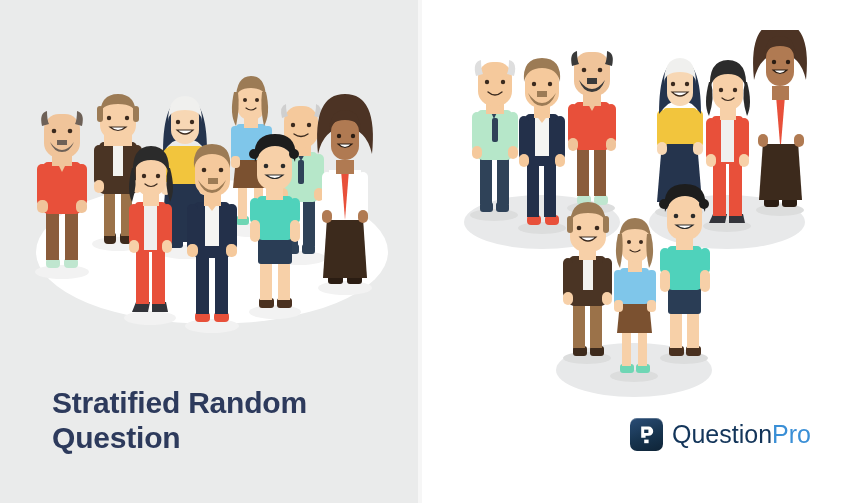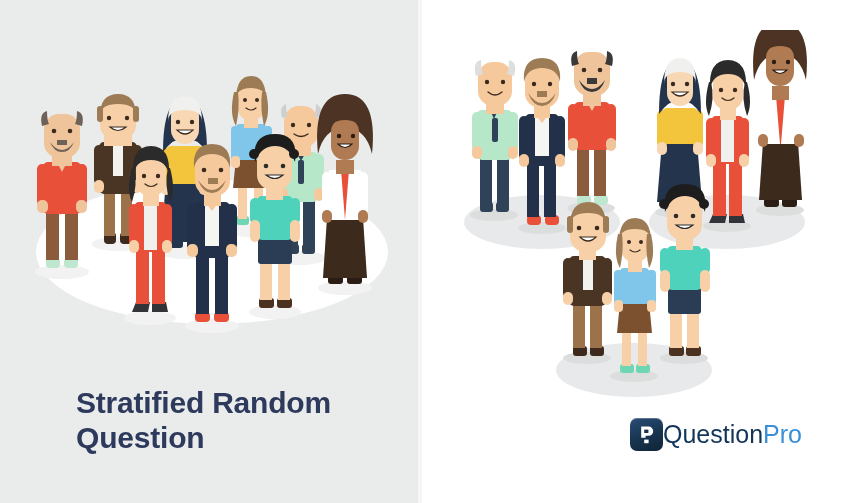--- a/index.html
+++ b/index.html
@@ -15,27 +15,26 @@
   #divider{left:418px;width:4px;background:#f6f6f6;}
   #right-panel{left:422px;width:419px;background:#ffffff;}
 
   #left-illustration{position:absolute;left:0;top:30px;width:418px;height:320px;}
   #right-illustration{position:absolute;left:422px;top:30px;width:419px;height:380px;}
 
   #title-block{
     position:absolute;left:52px;top:385px;width:330px;
     color:#2d3a5c;font-size:30px;line-height:35px;font-weight:bold;
     letter-spacing:-0.2px;
-    margin-left:24px;
   }
   #title-block .l{display:block;}
 
   #logo-block{
     position:absolute;left:630px;top:418px;
-    display:flex;align-items:center;text-align:center;
+    display:flex;align-items:center;gap:9px;text-align:center;
   }
   #logo-mark{
     width:33px;height:33px;border-radius:7px;
     background:linear-gradient(160deg,#2a4d77 0%,#17344f 55%,#0f2437 100%);
     display:flex;align-items:center;justify-content:center;
     box-shadow:inset 0 1px 0 rgba(255,255,255,.25);
   }
   #logo-word{font-size:25px;line-height:25px;font-weight:400;white-space:nowrap;}
   #logo-word .q{color:#13355a;}
   #logo-word .p{color:#3a8fd6;}

